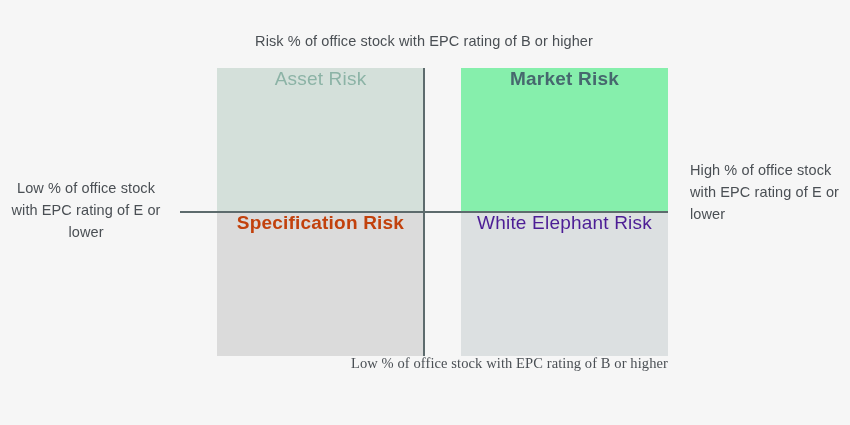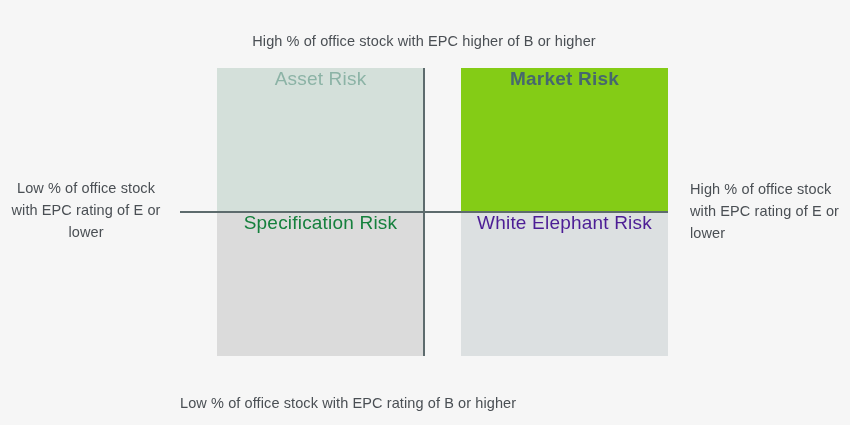--- a/index.html
+++ b/index.html
@@ -35,35 +35,36 @@
 
   #label-top {
     left: 180px;
     top: 30px;
     width: 488px;
     text-align: center;
   }
 
   #label-bottom {
     left: 180px;
-    top: 392px;
+    top: 352px;
     width: 488px;
-    text-align: left;
+    text-align: right;
+    font-family: Liberation Serif, serif;
   }
 
   #label-left {
     left: 10px;
     top: 177px;
     width: 152px;
     text-align: center;
   }
 
   #label-right {
     left: 690px;
-    top: 178px;
+    top: 159px;
     width: 160px;
     text-align: left;
   }
 
   
   #matrix {
     position: absolute;
     left: 180px;
     top: 68px;
     width: 488px;
@@ -84,25 +85,25 @@
 
   .quadrant .q-label {
     font-size: 19px;
     letter-spacing: 0.2px;
   }
 
   
   #quad-asset-risk        { background: #d4e0da; }
   #quad-asset-risk .q-label        { color: #8cb3a6; font-weight: 400; }
 
-  #quad-market-risk       { background: #84cc16; }
+  #quad-market-risk       { background: #86efac; }
   #quad-market-risk .q-label       { color: #46686e; font-weight: 700; }
 
   #quad-specification-risk{ background: #dbdbdb; }
-  #quad-specification-risk .q-label{ color: #15803d; font-weight: 400; }
+  #quad-specification-risk .q-label{ color: #c2410c; font-weight: 700; }
 
   #quad-white-elephant-risk{ background: #dce0e1; }
   #quad-white-elephant-risk .q-label{ color: #4c1d95; font-weight: 400; }
 
   
   #divider-vertical {
     position: absolute;
     left: 423px;
     top: 68px;
     width: 1.6px;
@@ -117,21 +118,21 @@
     width: 488px;
     height: 1.6px;
     background: #5d6b6d;
   }
 </style>
 </head>
 <body>
 
 <div id="stage">
 
-  <div class="axis-label" id="label-top">High % of office stock with EPC higher of B or higher</div>
+  <div class="axis-label" id="label-top">Risk % of office stock with EPC rating of B or higher</div>
 
   <div class="axis-label" id="label-left">Low % of office stock with EPC rating of E or lower</div>
 
   <div class="axis-label" id="label-right">High % of office stock with EPC rating of E or lower</div>
 
   <div class="axis-label" id="label-bottom">Low % of office stock with EPC rating of B or higher</div>
 
   <div id="matrix">
 
     <div class="quadrant" id="quad-asset-risk">

